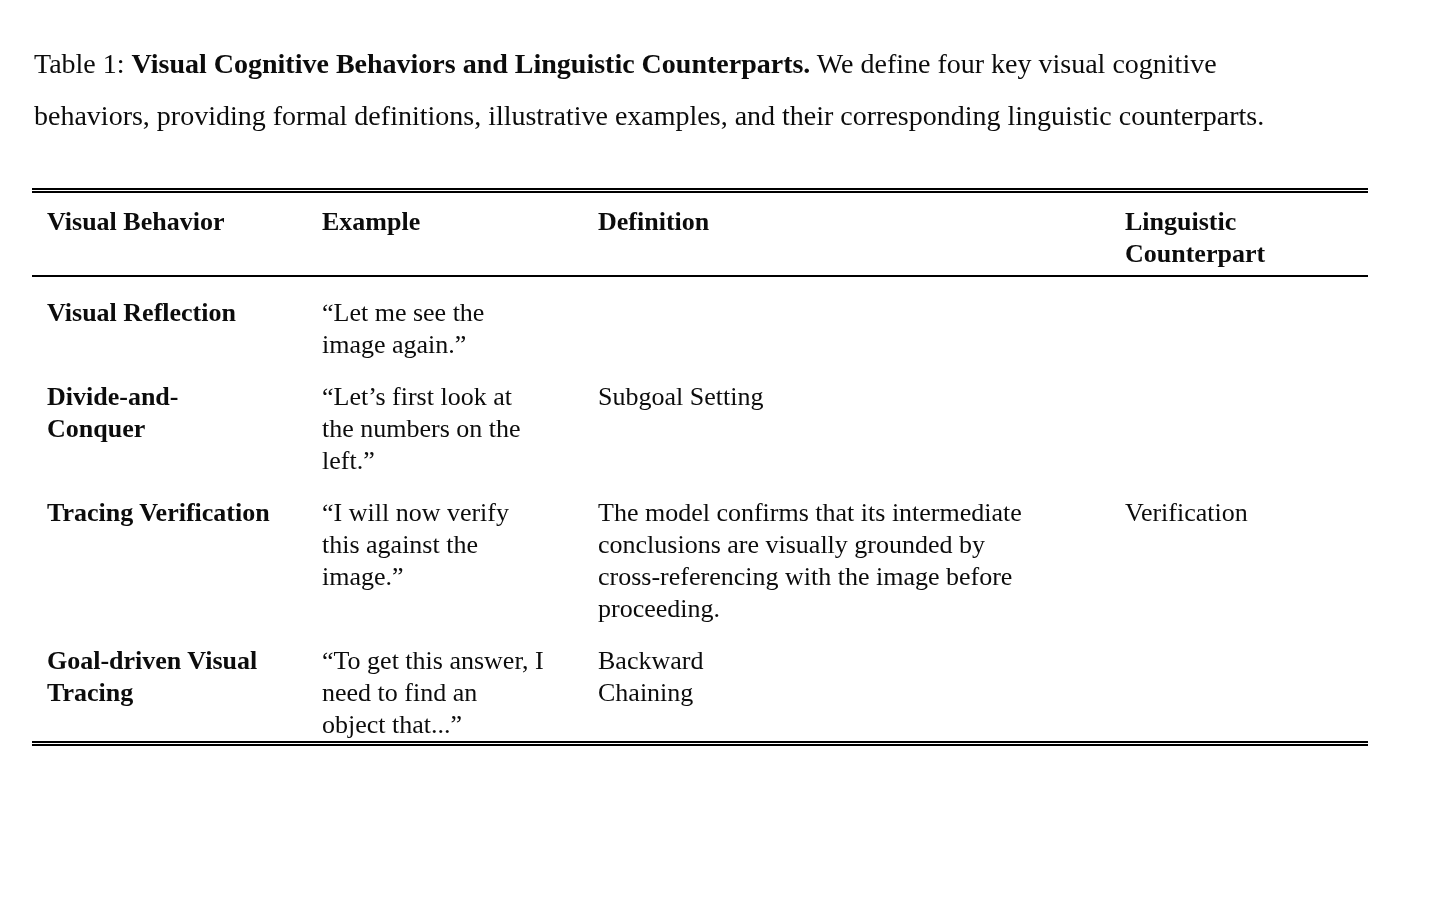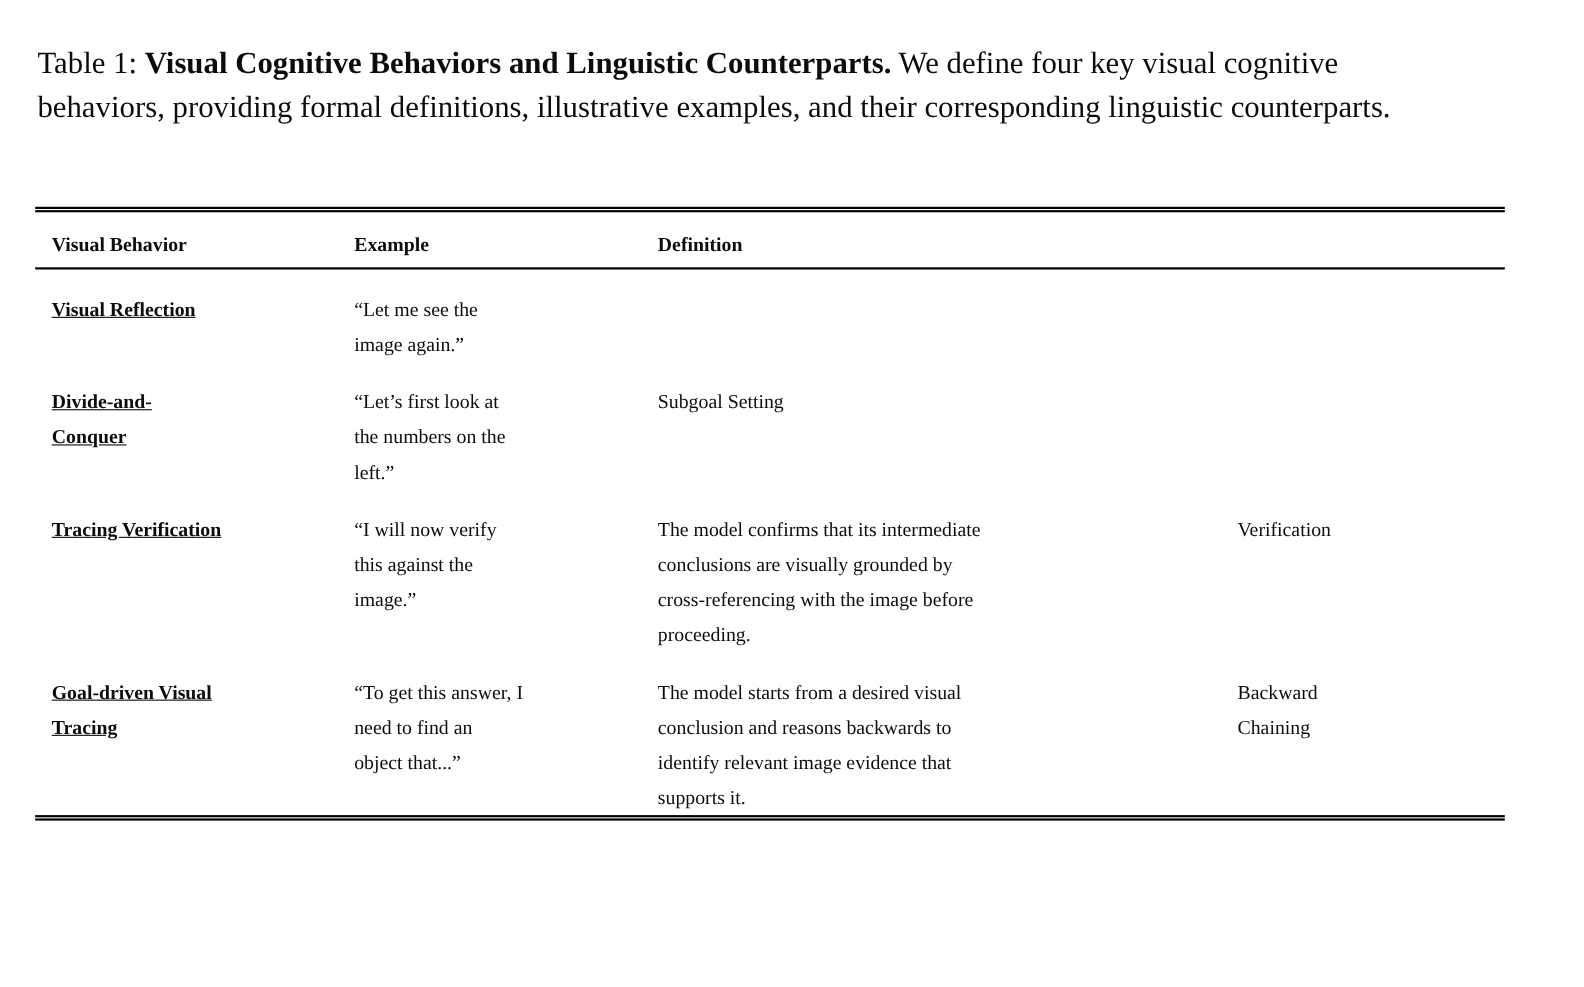--- a/index.html
+++ b/index.html
@@ -15,21 +15,21 @@
     font-family: "Liberation Serif", "DejaVu Serif", serif;
     color: #0c0c0c;
     overflow: hidden;
   }
   .caption {
     position: absolute;
     left: 34px;
     top: 38px;
     width: 1255px;
     font-size: 28px;
-    line-height: 40px;
+    line-height: 52px;
     margin: 0;
   }
   .caption .b { font-weight: bold; }
 
   .tablewrap {
     position: absolute;
     left: 32px;
     top: 188px;
     width: 1336px;
   }
@@ -48,46 +48,48 @@
     align-items: start;
   }
   .thead {
     padding-top: 13px;
     padding-bottom: 5px;
   }
   .row {
     padding-top: 20px;
   }
   .cell {
-    font-size: 18px;
+    font-size: 26px;
     line-height: 32px;
     padding-left: 15px;
     white-space: pre-line;
   }
   .hd { font-weight: bold; }
-  .c1 { font-weight: bold; padding-right: 20px; text-decoration: underline; }
+  .c1 { font-weight: bold; padding-right: 20px; }
   .c2 { padding-right: 12px; font-family: Liberation Serif, serif; }
   .c3 { padding-right: 14px; }
   .c4 { padding-right: 45px; }
 </style>
 </head>
 <body>
 
 <div class="page">
 
   <p class="caption"><span>Table 1: </span><span class="b">Visual Cognitive Behaviors and Linguistic Counterparts.</span><span> We define four key visual cognitive behaviors, providing formal definitions, illustrative examples, and their corresponding linguistic counterparts.</span></p>
 
   <div class="tablewrap">
 
     <div class="rule-thick"></div>
 
     <div class="thead">
       <div class="cell hd">Visual Behavior</div>
       <div class="cell hd">Example</div>
       <div class="cell hd">Definition</div>
+      <div class="cell hd c4">Linguistic
+Counterpart</div>
     </div>
 
     <div class="rule-mid"></div>
 
     <div class="row">
       <div class="cell c1">Visual Reflection</div>
       <div class="cell c2">“Let me see the
 image again.”</div>
     </div>
 
@@ -111,24 +113,20 @@
 proceeding.</div>
       <div class="cell c4">Verification</div>
     </div>
 
     <div class="row">
       <div class="cell c1">Goal-driven Visual
 Tracing</div>
       <div class="cell c2">“To get this answer, I
 need to find an
 object that...”</div>
-      <div class="cell c3">The model starts from a desired visual
-conclusion and reasons backwards to
-identify relevant image evidence that
-supports it.</div>
       <div class="cell c4">Backward
 Chaining</div>
     </div>
 
     <div class="rule-thick"></div>
 
   </div>
 </div>
 
 </body></html>

